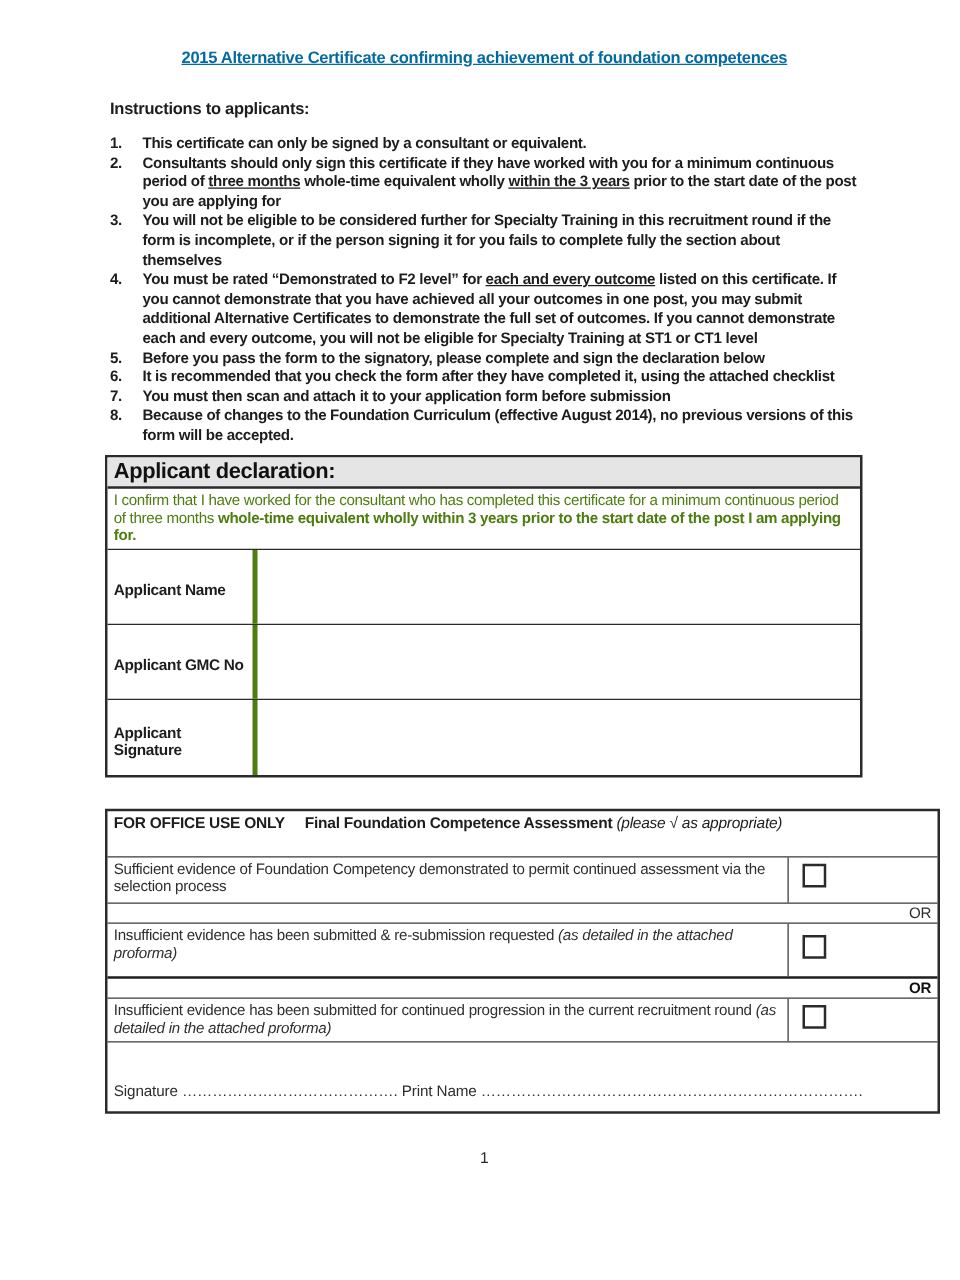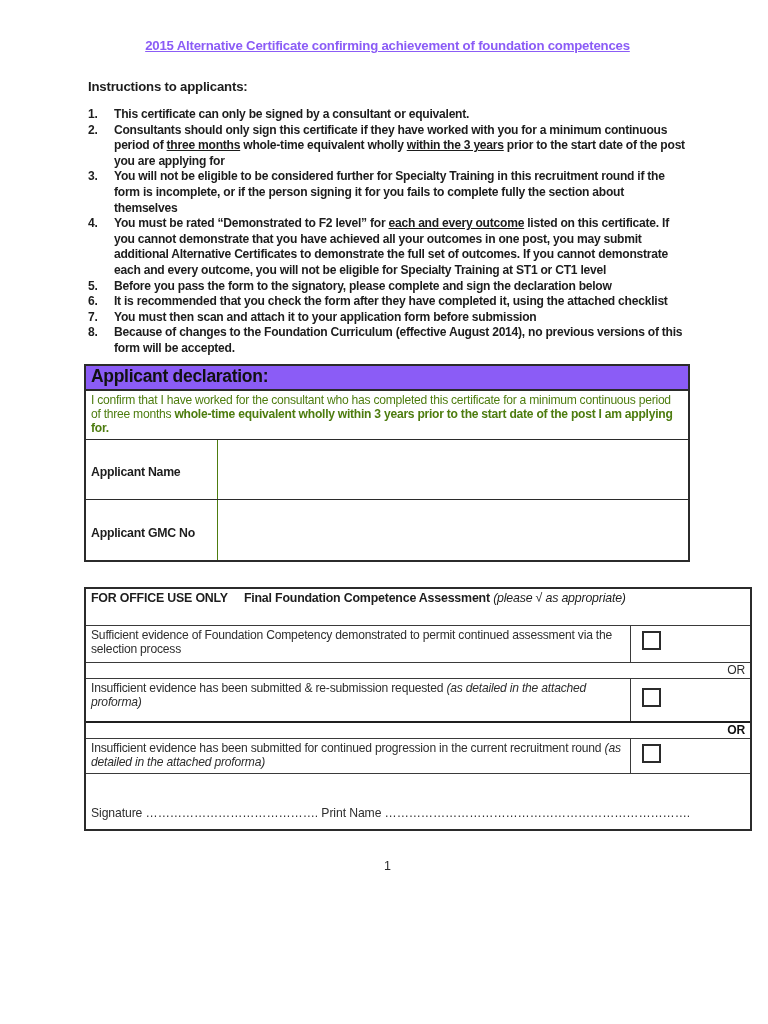--- a/index.html
+++ b/index.html
@@ -15,21 +15,21 @@
   
   .u { text-decoration:underline; }
   .b { font-weight:bold; }
   .i { font-style:italic; }
 
   .title {
     text-align:center;
     font-weight:bold;
     font-size:13.2px;
     letter-spacing:-0.2px;
-    color:#8b5cf6;
+    color:#0369a1;
     text-decoration:underline;
   }
 
   .instr-heading {
     margin-top:26px;
     margin-left:3px;
     font-weight:bold;
     font-size:13.2px;
     letter-spacing:-0.2px;
   }
@@ -45,41 +45,41 @@
   .instr-item .num { flex:none; width:26px; }
   .instr-item .txt { flex:1; max-width:575px; }
 
   
   .decl-table {
     margin-top:7px; margin-left:-1px;
     width:606px;
     border:2px solid #2b2b2b;
   }
   .decl-head {
-    background:#8b5cf6;
+    background:#e5e5e5;
     border-bottom:2px solid #2b2b2b;
     font-size:17.5px;
     font-weight:bold;
     letter-spacing:-0.3px;
     padding:0px 5px 2px 5px;
     color:#111;
   }
   .decl-statement {
     padding:2px 6px 3px 5px;
     font-size:12.1px;
     line-height:14.4px;
     letter-spacing:-0.25px;
     color:#4d7c0f;
     border-bottom:1px solid #2b2b2b;
   }
   .decl-row { display:flex; height:60px; border-bottom:1px solid #2b2b2b; }
   .decl-row:last-child { border-bottom:none; }
   .decl-label {
-    flex:none; width:132px;
-    border-right:1px solid #4d7c0f;
+    flex:none; width:120px;
+    border-right:4px solid #4d7c0f;
     display:flex; align-items:center;
     padding-left:5px; padding-top:6px;
     font-weight:bold;
     font-size:12.3px;
     letter-spacing:-0.25px;
   }
   .decl-value { flex:1; }
 
   
   .office-table {
@@ -196,20 +196,24 @@
     <div class="decl-head">Applicant declaration:</div>
     <div class="decl-statement"><span>I confirm that I have worked for the consultant who has completed this certificate for a minimum continuous period of three months </span><span class="b">whole-time equivalent wholly within 3 years prior to the start date of the post I am applying for.</span></div>
     <div class="decl-row">
       <div class="decl-label">Applicant Name</div>
       <div class="decl-value"></div>
     </div>
     <div class="decl-row">
       <div class="decl-label">Applicant GMC No</div>
       <div class="decl-value"></div>
     </div>
+    <div class="decl-row">
+      <div class="decl-label">Applicant Signature</div>
+      <div class="decl-value"></div>
+    </div>
   </div>
 
   <div class="office-table">
     <div class="office-header"><span class="b">FOR OFFICE USE ONLY</span><span class="b">     </span><span class="b">Final Foundation Competence Assessment</span><span> </span><span class="i">(please √ as appropriate)</span></div>
 
     <div class="office-row row-a">
       <div class="office-text"><span>Sufficient evidence of Foundation Competency demonstrated to permit continued assessment via the selection process</span></div>
       <div class="office-check">
         <div class="checkbox"></div>
       </div>

